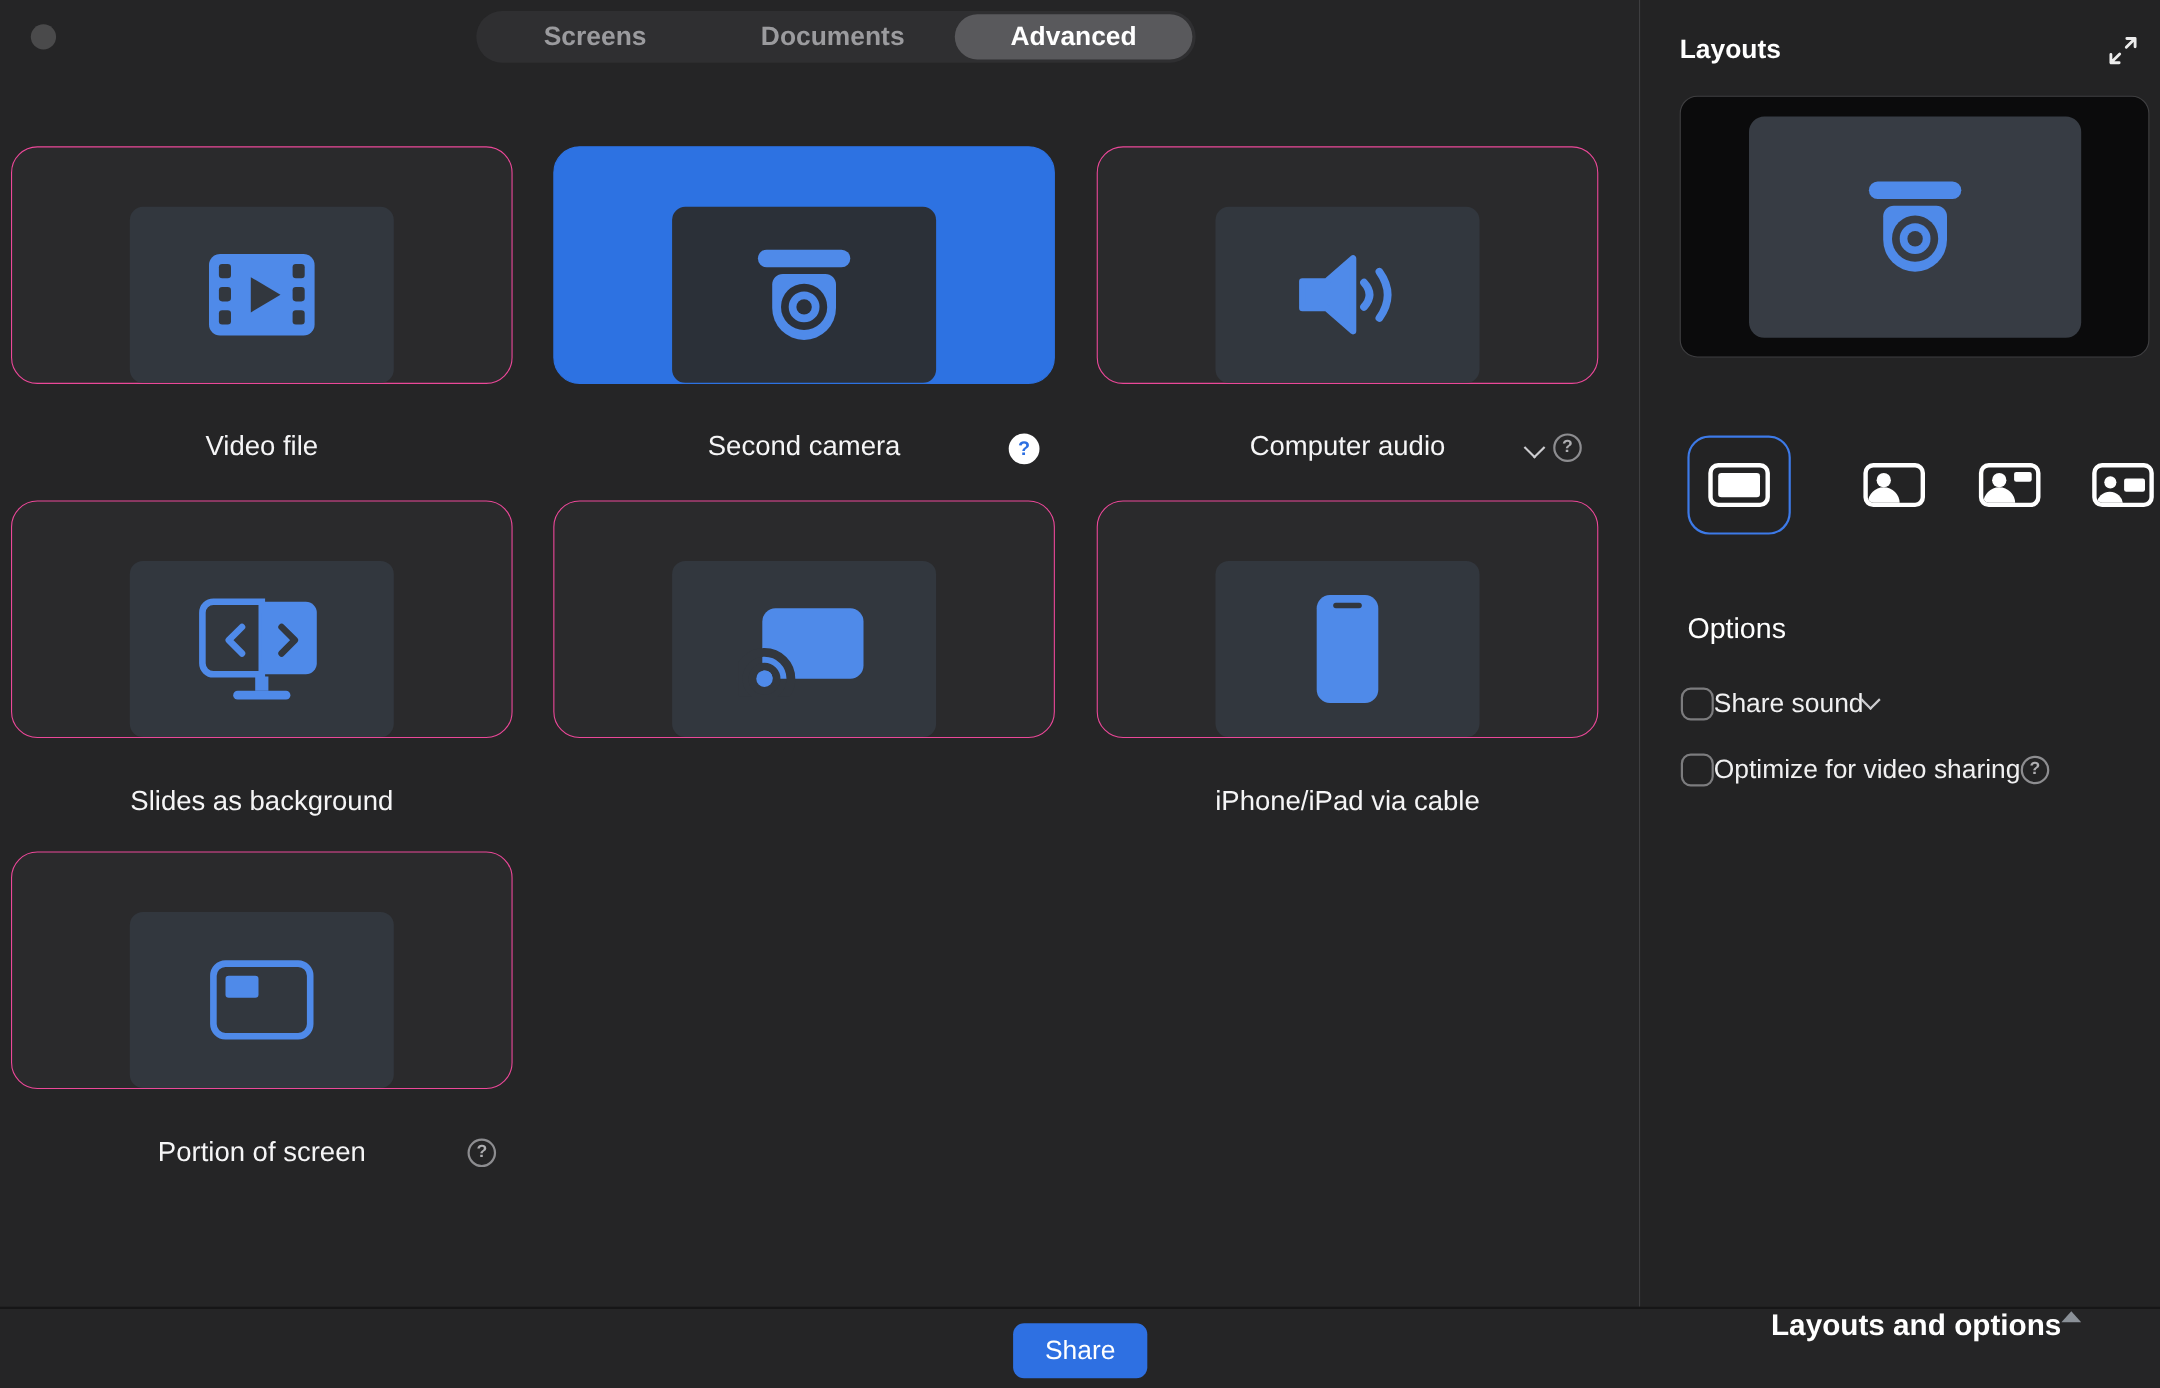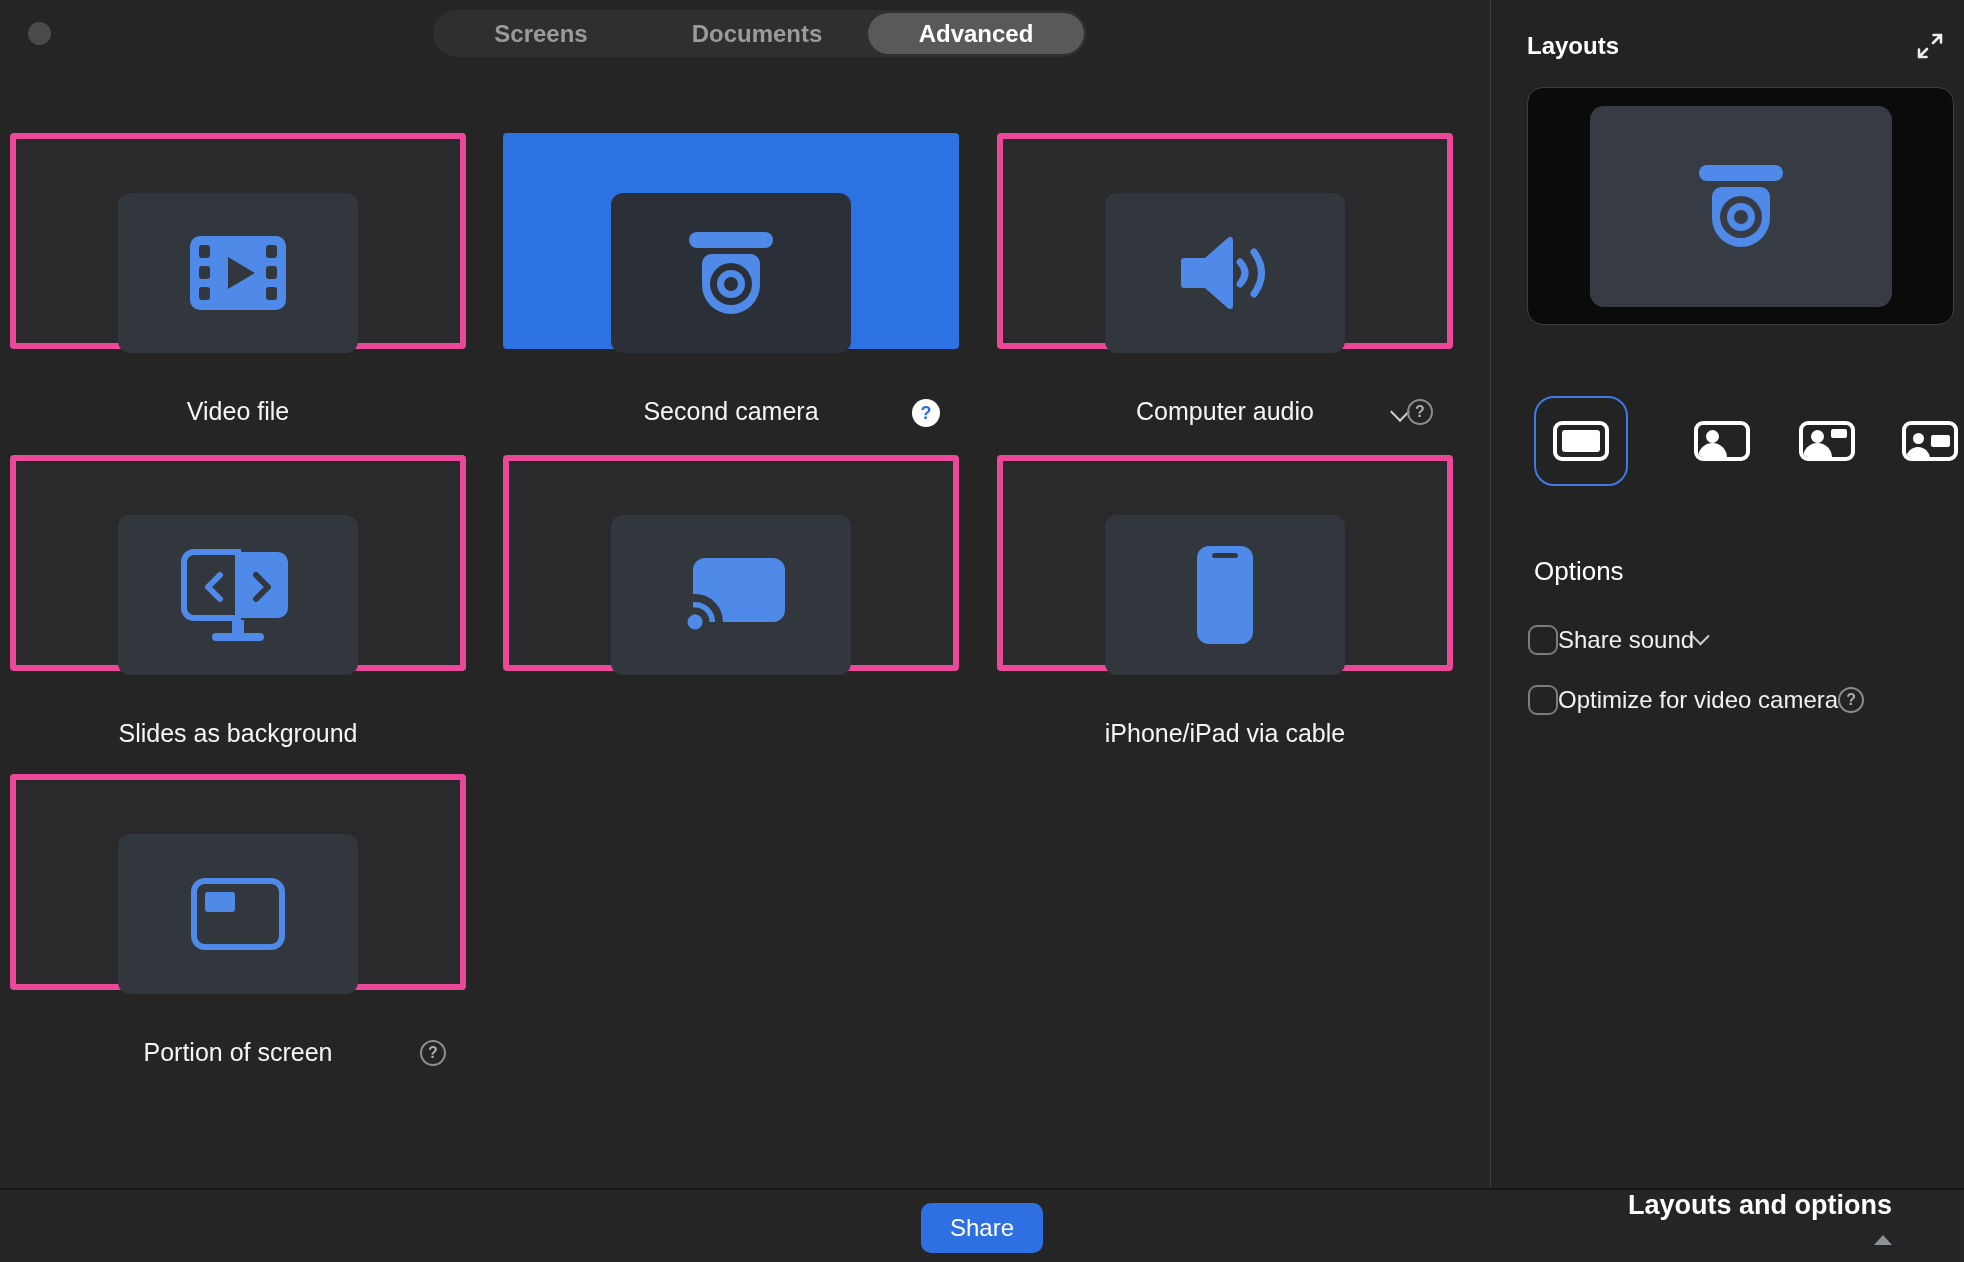--- a/index.html
+++ b/index.html
@@ -17,21 +17,21 @@
     border-radius:50%; background:#4a4a4b; }
 
   .tabbar { position:absolute; left:433px; top:10px; width:654px; height:47px;
     background:#2f2f31; border-radius:24px; display:flex; align-items:stretch; }
   .tab { flex:1; display:flex; align-items:center; justify-content:center;
     font-size:24px; font-weight:600; color:#9b9b9e; border-radius:21px; }
   .tab.active { background:#59595c; color:#ffffff; font-weight:700; margin:3px; }
 
   
   .tile { position:absolute; width:456px; height:216px; background:#2a2a2c;
-    border:6px solid #ec4899; border-radius:4px; }
+    border:1px solid #ec4899; border-radius:24px; }
   .tile.selected { background:#2d72e2; border-color:#2d72e2; }
   .tile-card { position:absolute; left:50%; transform:translateX(-50%); top:54px;
     width:240px; height:160px; background:#32373e; border-radius:12px;
     display:flex; align-items:center; justify-content:center; }
   .tile.selected .tile-card { background:#2b3038; }
   .tile-label { position:absolute; left:0; right:0; top:257px; height:30px;
     text-align:center; font-size:25px; line-height:30px; color:#f5f5f6; }
 
   .badge-solid { position:absolute; right:13px; top:260px; width:28px; height:28px;
     border-radius:50%; background:#ffffff; color:#2d6fe1; font-size:18px; font-weight:700;
@@ -120,21 +120,21 @@
     display:flex; align-items:center; justify-content:center; }
 
   
   .footer { position:absolute; left:0; right:0; bottom:0; height:74px;
     background:#252526; border-top:2px solid #161617; }
   .share-btn { position:absolute; left:50%; transform:translateX(-50%); top:13px;
     width:122px; height:50px; border-radius:10px; background:#2e70e2; border:none;
     color:#ffffff; font-size:24px; font-weight:500; font-family:"Liberation Sans", sans-serif;
     display:flex; align-items:center; justify-content:center; }
   .layouts-toggle { position:absolute; right:72px; top:0; height:100%;
-    display:flex; align-items:flex-end; gap:12px;flex-direction:column; }
+    display:flex; align-items:flex-start; gap:0; }
   .layouts-toggle-label { font-size:27px; font-weight:700; color:#ffffff; }
   .tri-up { width:0; height:0; border-left:9px solid transparent;
     border-right:9px solid transparent; border-bottom:10px solid #8b9198; margin-top:2px; }
 </style>
 </head>
 <body>
 
 <div class="window-dot"></div>
 
 <div class="tabbar">
@@ -280,21 +280,21 @@
   <div class="options-title">Options</div>
 
   <div class="opt-row r1">
     <div class="cb"></div>
     <div class="opt-label">Share sound</div>
     <div class="chev-inline"></div>
   </div>
 
   <div class="opt-row r2">
     <div class="cb"></div>
-    <div class="opt-label">Optimize for video camera</div>
+    <div class="opt-label">Optimize for video sharing</div>
     <div class="help-outline-inline">?</div>
   </div>
 </div>
 
 <div class="footer">
   <button class="share-btn">Share</button>
   <div class="layouts-toggle">
     <span class="layouts-toggle-label">Layouts and options</span>
     <span class="tri-up"></span>
   </div>

